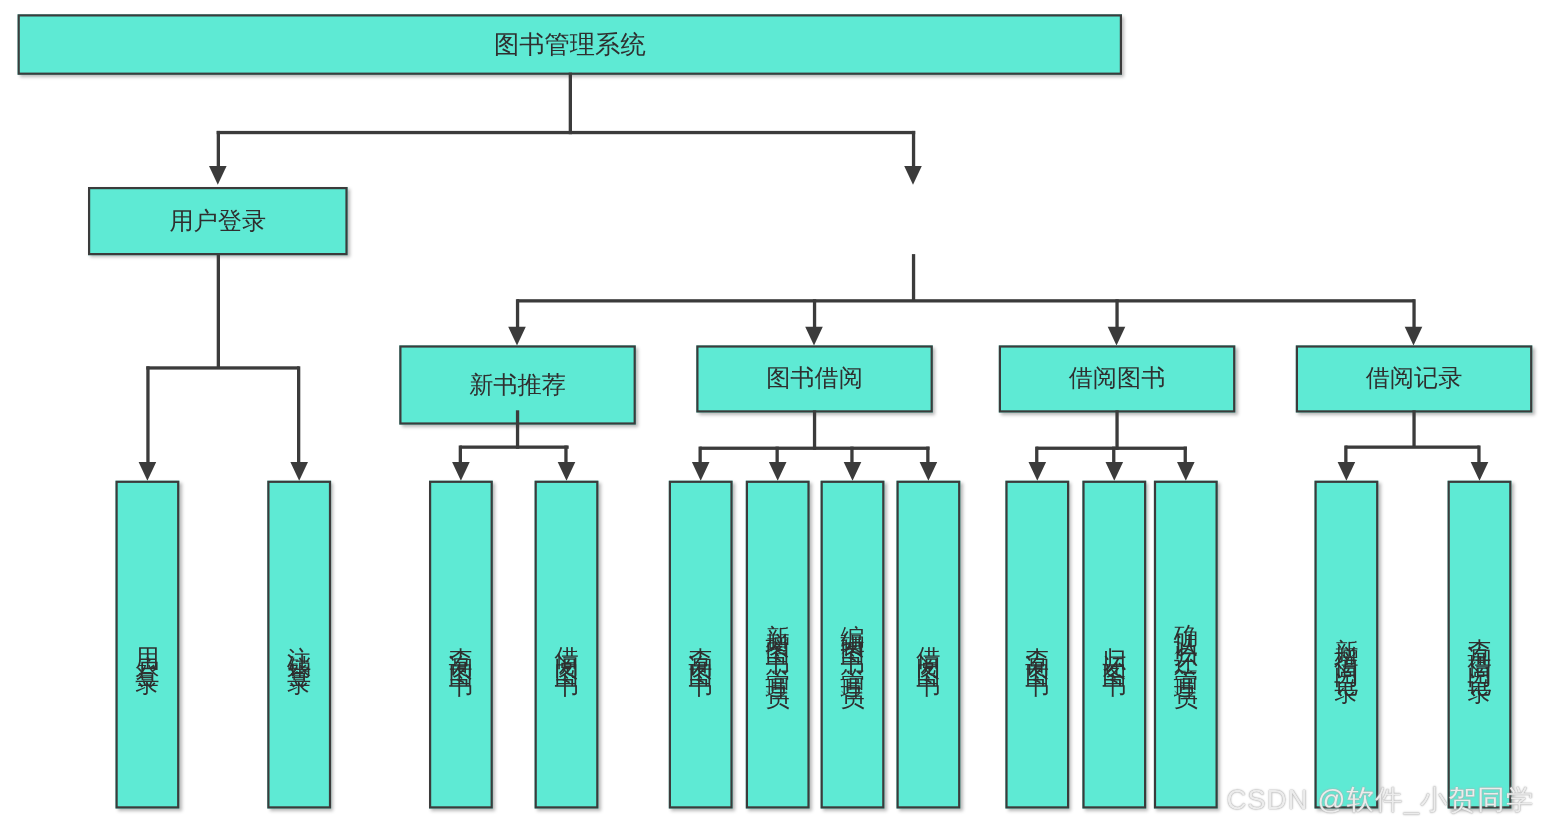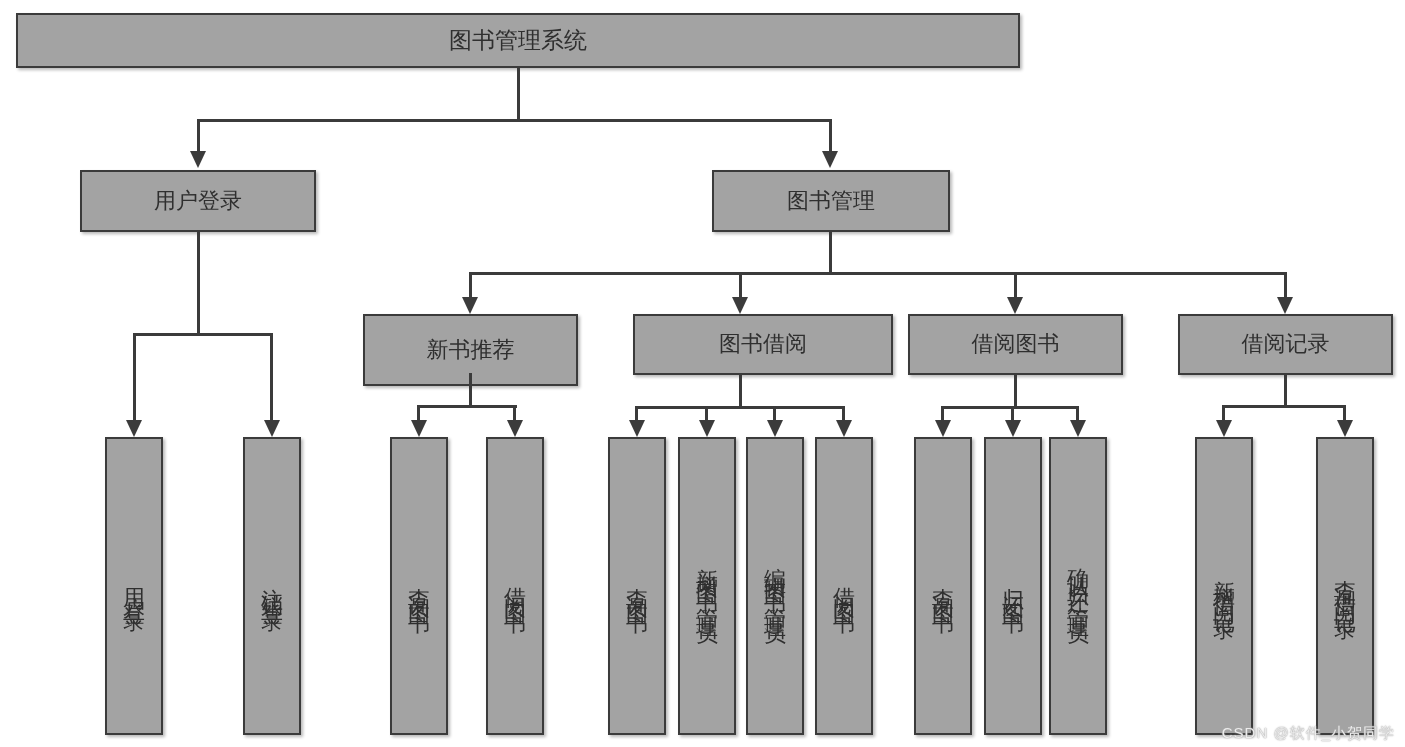--- a/index.html
+++ b/index.html
@@ -3,39 +3,39 @@
 <meta charset="utf-8">
 <style>
   html,body { margin:0; padding:0; background:#ffffff; }
   .canvas {
     position:relative; width:1405px; height:747px;
     background:#ffffff; overflow:hidden;
     font-family:"Liberation Sans", sans-serif; color:#2f2f2f;
   }
   .box {
     position:absolute; box-sizing:border-box;
-    background:#a3a3a3; border:2px solid #3b3b3b;
+    background:#5eead4; border:2px solid #3b3b3b;
     box-shadow:2px 2px 3px rgba(0,0,0,0.28);
     display:flex; align-items:center; justify-content:center;
     font-size:22px; line-height:1.2; white-space:nowrap;
   }
   .leaf { font-size:22px; }
   .vtext {
     writing-mode:vertical-lr; text-orientation:mixed;
     letter-spacing:8px; line-height:1;
   }
   .vline, .hline { position:absolute; background:#3b3b3b; }
   .arrowhead {
     position:absolute; width:0; height:0;
     border-left:8px solid transparent; border-right:8px solid transparent;
     border-top:17px solid #3b3b3b;
   }
   .watermark {
     position:absolute; right:10px; bottom:4px; z-index:9;
-    font-size:15px; letter-spacing:1px;
+    font-size:25px; letter-spacing:1px;
     color:#ececec; text-shadow:0 0 1px #9a9a9a, 0 0 2px #b5b5b5;text-align:right;
   }
 </style>
 </head>
 <body>
 
 <div class="canvas">
 
   <div class="box" style="left:16px;top:13px;width:1004px;height:55px;font-size:23px;">
     <span>图书管理系统</span>
@@ -43,23 +43,20 @@
 
   <div class="vline" style="left:517px;top:66px;width:3px;height:56px;"></div>
   <div class="hline" style="left:197px;top:119px;width:635px;height:3px;"></div>
   <div class="vline" style="left:197px;top:119px;width:3px;height:35px;"></div>
   <div class="arrowhead" style="left:190px;top:151px;"></div>
   <div class="vline" style="left:829px;top:119px;width:3px;height:35px;"></div>
   <div class="arrowhead" style="left:822px;top:151px;"></div>
 
   <div class="box" style="left:80px;top:170px;width:236px;height:62px;">
     <span>用户登录</span>
-  </div>
-  <div class="box" style="left:712px;top:170px;width:238px;height:62px;">
-    <span>图书管理</span>
   </div>
 
   <div class="vline" style="left:197px;top:231px;width:3px;height:104px;"></div>
   <div class="hline" style="left:133px;top:333px;width:139px;height:3px;"></div>
   <div class="vline" style="left:133px;top:333px;width:3px;height:89px;"></div>
   <div class="arrowhead" style="left:126px;top:420px;"></div>
   <div class="vline" style="left:270px;top:333px;width:3px;height:89px;"></div>
   <div class="arrowhead" style="left:264px;top:420px;"></div>
 
   <div class="vline" style="left:829px;top:231px;width:3px;height:43px;"></div>
@@ -69,21 +66,21 @@
   <div class="vline" style="left:739px;top:272px;width:3px;height:27px;"></div>
   <div class="arrowhead" style="left:732px;top:297px;"></div>
   <div class="vline" style="left:1014px;top:272px;width:3px;height:27px;"></div>
   <div class="arrowhead" style="left:1007px;top:297px;"></div>
   <div class="vline" style="left:1284px;top:272px;width:3px;height:27px;"></div>
   <div class="arrowhead" style="left:1277px;top:297px;"></div>
 
   <div class="box" style="left:363px;top:314px;width:215px;height:72px;">
     <span>新书推荐</span>
   </div>
-  <div class="box" style="left:633px;top:314px;width:260px;height:61px;justify-content:center;">
+  <div class="box" style="left:633px;top:314px;width:215px;height:61px;justify-content:center;">
     <span>图书借阅</span>
   </div>
   <div class="box" style="left:908px;top:314px;width:215px;height:61px;">
     <span>借阅图书</span>
   </div>
   <div class="box" style="left:1178px;top:314px;width:215px;height:61px;">
     <span>借阅记录</span>
   </div>
 
   <div class="vline" style="left:469px;top:373px;width:3px;height:35px;"></div>

